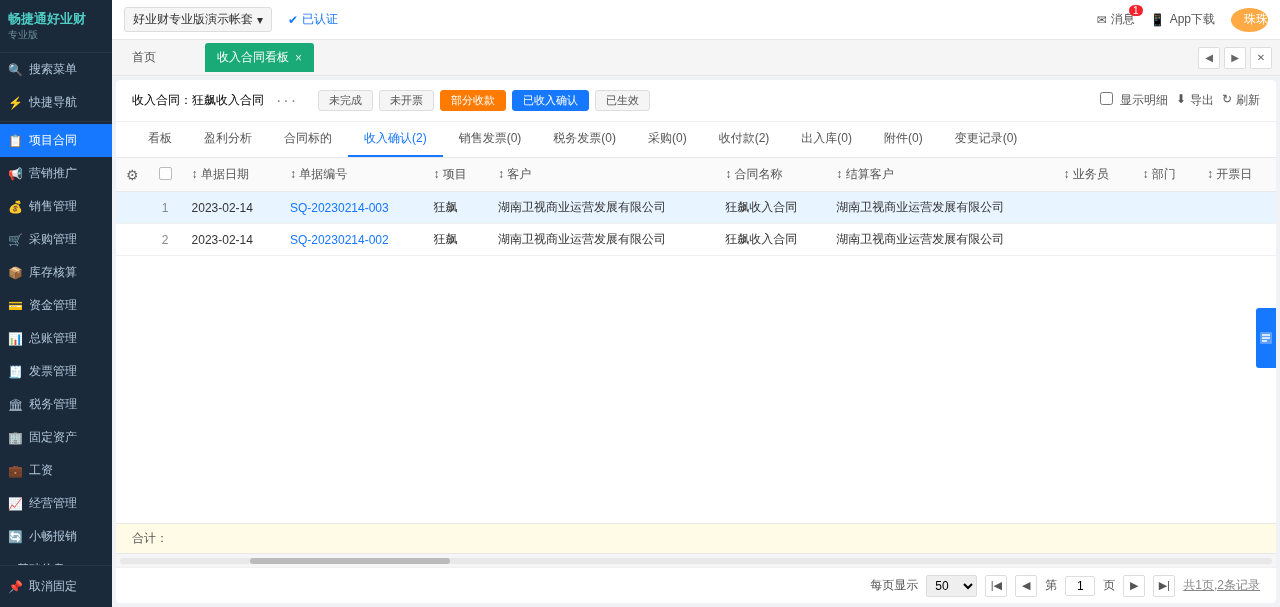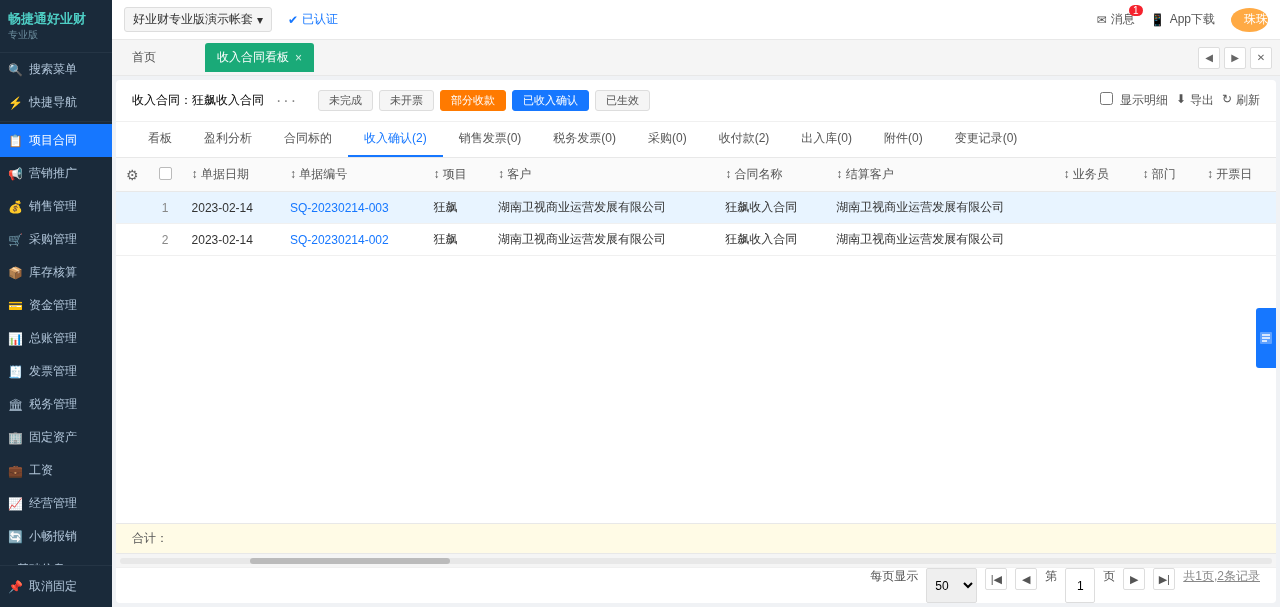--- a/index.html
+++ b/index.html
@@ -71,21 +71,21 @@
     
     
     .table-footer { background: #fffbe6; padding: 6px 16px; display: flex; align-items: center; border-top: 1px solid #e8e8e8; font-size: 12px; color: #555; }
     
     
     .scroll-bar-row { height: 14px; background: #f5f5f5; border-top: 1px solid #e8e8e8; display: flex; align-items: center; padding: 0 4px; }
     .scroll-track { flex: 1; height: 6px; background: #e8e8e8; border-radius: 3px; position: relative; }
     .scroll-thumb { width: 200px; height: 6px; background: #bbb; border-radius: 3px; margin-left: 130px; }
 
     
-    .pagination { height: 36px; display: flex; justify-content: flex-end; padding: 0 16px; border-top: 1px solid #f0f0f0; gap: 8px; font-size: 12px; color: #555; }
+    .pagination { height: 36px; display: flex; align-items: center; justify-content: flex-end; padding: 0 16px; border-top: 1px solid #f0f0f0; gap: 8px; font-size: 12px; color: #555; }
     .pagination-select { border: 1px solid #ddd; border-radius: 2px; padding: 2px 4px; font-size: 12px; cursor: pointer; }
     .pagination-btn { width: 22px; height: 22px; display: flex; align-items: center; justify-content: center; border: 1px solid #ddd; border-radius: 2px; cursor: pointer; background: white; color: #555; font-size: 11px; }
     .pagination-input { width: 30px; border: 1px solid #ddd; border-radius: 2px; text-align: center; padding: 2px; font-size: 12px; }
     .pagination-info { color: #888; text-decoration: underline; }
 
     
     .right-note { position: absolute; right: 0; top: 50%; transform: translateY(-50%); width: 20px; background: #1677ff; color: white; display: flex; align-items: center; justify-content: center; border-radius: 3px 0 0 3px; cursor: pointer; writing-mode: horizontal-tb; height: 60px; }
 
     
     .cb { width: 13px; height: 13px; border: 1px solid #bbb; border-radius: 2px; display: inline-block; background: white; }

